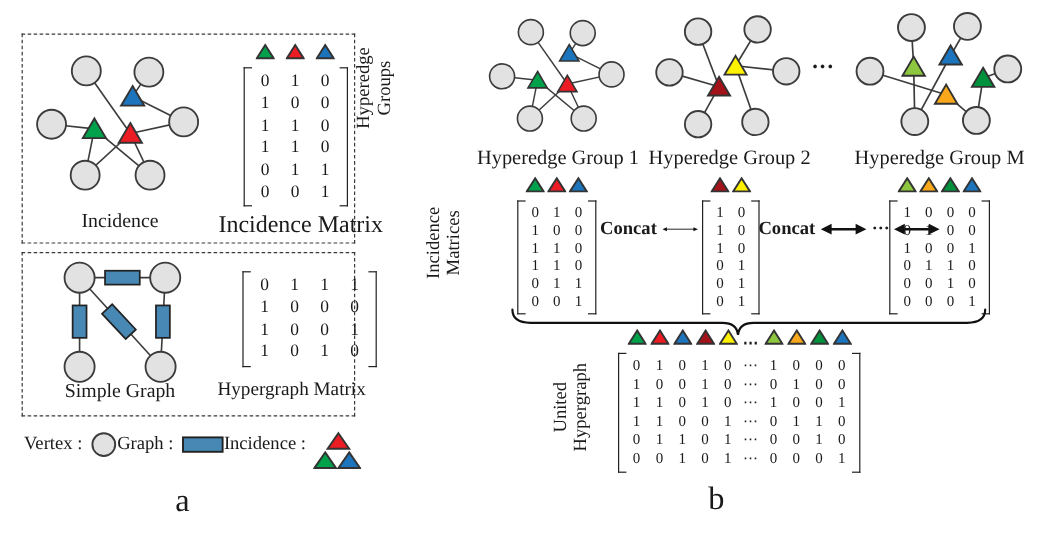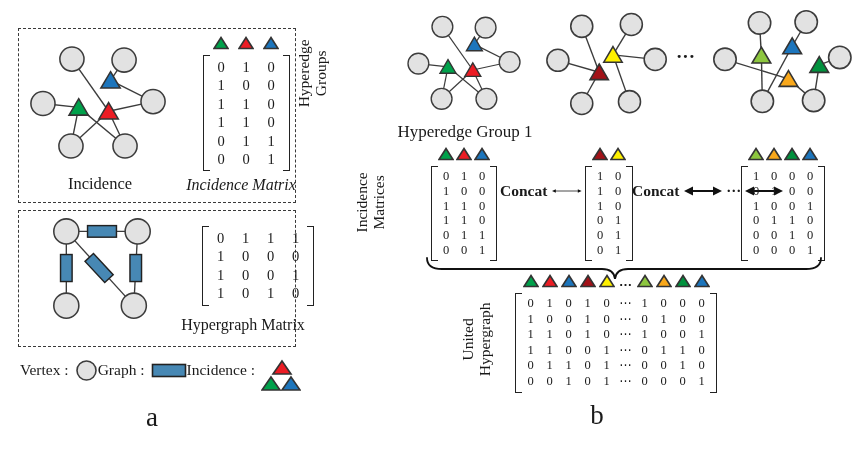--- a/index.html
+++ b/index.html
@@ -109,21 +109,21 @@
           <span class="m-cell">0</span>
           <span class="m-cell">0</span>
           <span class="m-cell">1</span>
           <span class="m-cell">1</span>
           <span class="m-cell">0</span>
           <span class="m-cell">0</span>
           <span class="m-cell">1</span>
         </div>
       </div>
     </div>
-  <div class="sublabel" style="left:182px;top:176px;width:118px;font-size:16px;font-style:italic;">Incidence Matrix</div>
+  <div class="sublabel" style="left:182px;top:176px;width:118px;font-size:20px;">Incidence Matrix</div>
 
   <svg style="position:absolute;left:28px;top:215px;" width="148" height="108" viewBox="0 0 150 112">
     <g stroke="#3c3c3c" stroke-width="1.4">
       <line x1="38" y1="17" x2="112" y2="17"></line>
         <line x1="38" y1="17" x2="38" y2="94"></line>
       <line x1="112" y1="17" x2="108" y2="94"></line>
         <line x1="38" y1="17" x2="108" y2="94"></line>
     </g>
     <g fill="#4788B4" stroke="#222" stroke-width="1.5">
       <rect x="60" y="11" width="30" height="12"></rect>
@@ -131,20 +131,21 @@
       <rect x="104" y="41" width="12" height="28"></rect>
       <rect x="57" y="49" width="30" height="12" transform="rotate(47 72 55)"></rect>
     </g>
     <g fill="#E2E2E2" stroke="#3c3c3c" stroke-width="1.6">
       <circle cx="38" cy="17" r="13"></circle>
         <circle cx="112" cy="17" r="13"></circle>
       <circle cx="38" cy="94" r="13"></circle>
         <circle cx="108" cy="94" r="13"></circle>
     </g>
   </svg>
+  <div class="sublabel" style="left:32px;top:316px;width:136px;">Simple Graph</div>
 
   <div class="matrix matrix-a" style="left:200px;top:226px;width:116px;">
       <div class="matrix-body">
         <div class="matrix-grid" style="grid-template-columns: repeat(4, var(--colw));">
           <span class="m-cell">0</span>
           <span class="m-cell">1</span>
           <span class="m-cell">1</span>
           <span class="m-cell">1</span>
           <span class="m-cell">1</span>
           <span class="m-cell">0</span>
@@ -237,20 +238,21 @@
       <circle cx="14" cy="57" r="12"></circle>
         <circle cx="120" cy="56" r="12"></circle>
       <circle cx="40" cy="104" r="12"></circle>
         <circle cx="92" cy="102" r="12"></circle>
     </g>
     <g stroke="#333" stroke-width="1.7">
       <polygon points="59,61 69,78 49,78" fill="#A21218"></polygon>
       <polygon points="74,42 84,59 64,59" fill="#FFF100"></polygon>
     </g>
   </svg>
+  <div class="grouplabel" style="left:538px;top:122px;width:140px;">Hyperedge Group 2</div>
 
   <div class="ellipsis-groups" style="left:676px;top:46px;">···</div>
 
   <svg style="position:absolute;left:702px;top:8px;" width="158" height="112" viewBox="0 0 160 120">
     <g stroke="#3c3c3c" stroke-width="1.5">
       <line x1="57" y1="16" x2="59" y2="51"></line>
         <line x1="59" y1="51" x2="60" y2="100"></line>
       <line x1="20" y1="55" x2="88" y2="76"></line>
         <line x1="88" y1="76" x2="115" y2="99"></line>
       <line x1="60" y1="100" x2="92" y2="41"></line>
@@ -266,20 +268,21 @@
       <circle cx="60" cy="100" r="12"></circle>
         <circle cx="115" cy="99" r="12"></circle>
     </g>
     <g stroke="#333" stroke-width="1.7">
       <polygon points="59,42 69,59 49,59" fill="#8DC63F"></polygon>
       <polygon points="92,32 102,49 82,49" fill="#1C75BC"></polygon>
       <polygon points="88,67 98,84 78,84" fill="#F9A81B"></polygon>
       <polygon points="121,52 131,69 111,69" fill="#00913D"></polygon>
     </g>
   </svg>
+  <div class="grouplabel" style="left:708px;top:122px;width:150px;">Hyperedge Group M</div>
 
   <div class="vlabel" style="left:346px;top:150px;width:48px;height:105px;">
     <span style="width:102px;">Incidence Matrices</span>
   </div>
 
   <div class="matrix matrix-b" style="left:428px;top:147px;width:72px;">
       <div class="tri-row" style="grid-template-columns: repeat(3, var(--colw));">
         <span><svg width="16" height="14" viewBox="0 0 16 14">
             <polygon points="8,1.5 15,12.5 1,12.5" fill="#00A14B" stroke="#333" stroke-width="1.6"></polygon>
           </svg></span>

